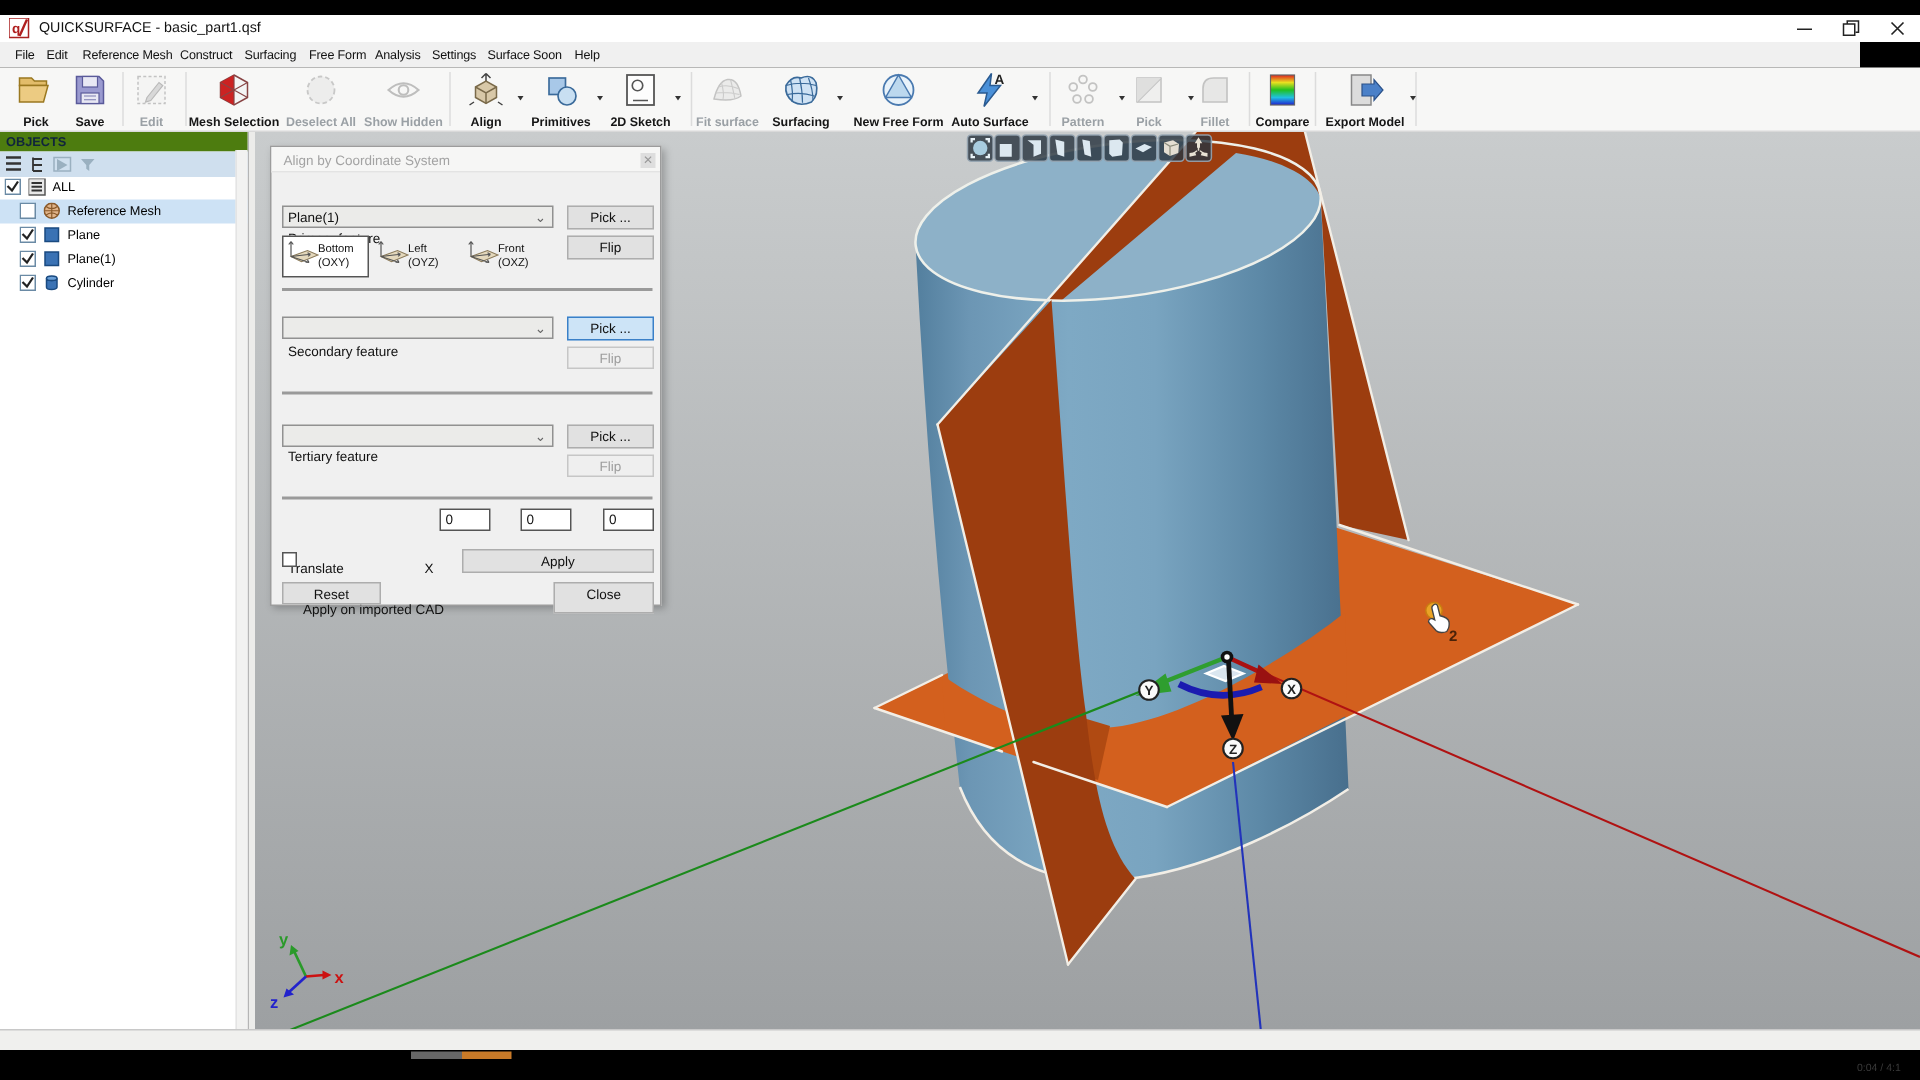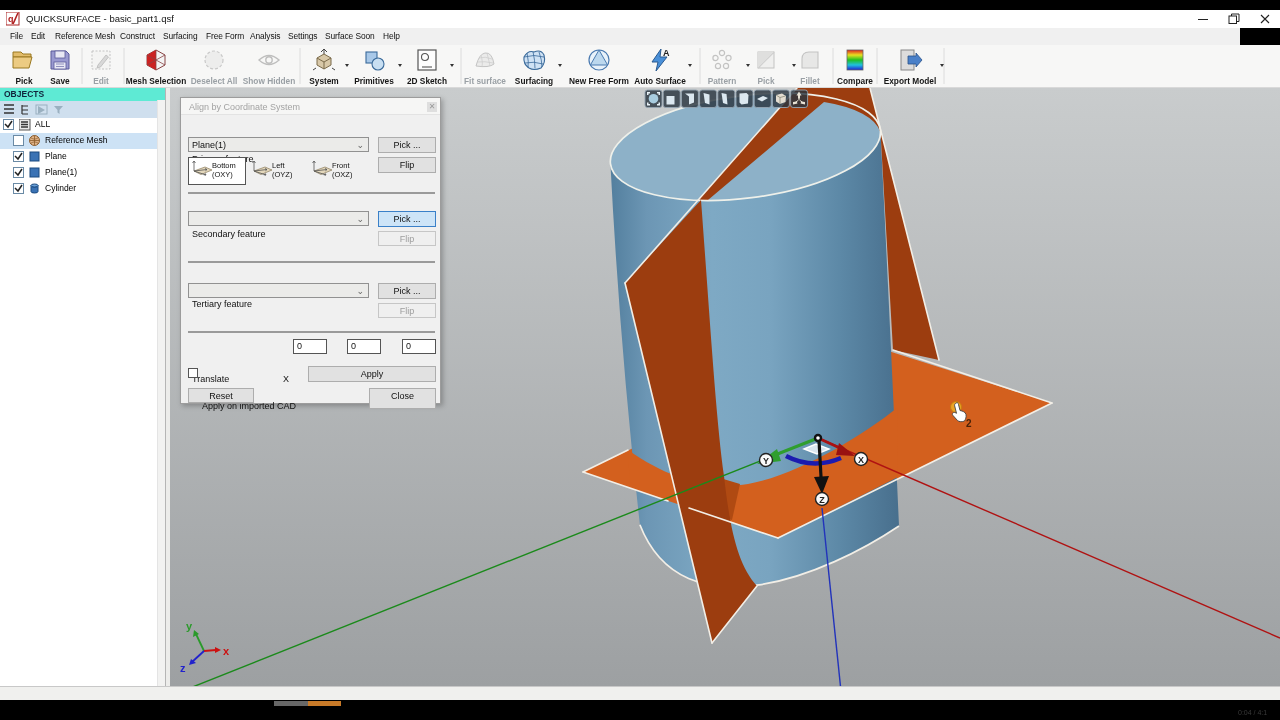--- a/index.html
+++ b/index.html
@@ -5,21 +5,21 @@
 html,body{margin:0;padding:0;width:1280px;height:720px;background:#000;overflow:hidden;
 font-family:"Liberation Sans",sans-serif;-webkit-font-smoothing:antialiased;}
 *{box-sizing:border-box;}
 svg text{font-family:"Liberation Sans",sans-serif;}
 .abs{position:absolute;}
 #titlebar{top:10px;left:0;width:1280px;height:18px;background:#fff;}
 #menubar{top:28px;left:0;width:1240px;height:17px;background:#f0f0f0;font-size:8.4px;color:#111;letter-spacing:-0.1px;}
 .mi{position:absolute;top:3px;}
 #toolbar{top:45px;left:0;width:1280px;height:43px;background:#f7f7f6;border-bottom:1px solid #d9d9d9;}
 #panel{top:88px;left:0;width:166px;height:598px;background:#fff;border-right:1px solid #b5b5b5;}
-#phead{top:0;left:0;width:165px;height:13px;background:#5eead4;color:#10243c;font-size:8.5px;font-weight:bold;padding:1px 0 0 4px;}
+#phead{top:0;left:0;width:165px;height:13px;background:#4d7c0f;color:#10243c;font-size:8.5px;font-weight:bold;padding:1px 0 0 4px;}
 #ptools{top:13px;left:0;width:165px;height:17px;background:#cfdfee;}
 .trow{position:absolute;left:0;width:165px;height:16px;font-size:8.5px;color:#000;}
 #statusbar{top:686px;left:0;width:1280px;height:14px;background:#f0f0ee;border-top:1px solid #c8c8c8;}
 #dialog{top:97px;left:180px;width:261px;height:307px;background:#f0f0f0;border:1px solid #9c9c9c;
 box-shadow:2px 2px 5px rgba(0,0,0,0.25);font-size:9px;color:#111;}
 .dlab{position:absolute;font-size:9px;color:#111;margin-top:32px;}
 .dd{position:absolute;background:#ebebe9;border:1px solid #919191;height:15px;font-size:9px;padding:2px 0 0 3px;}
 .btn{position:absolute;background:#e1e1e1;border:1px solid #adadad;font-size:9px;text-align:center;}
 .btnd{position:absolute;background:#efefef;border:1px solid #c6c6c6;font-size:9px;text-align:center;color:#9d9d9d;}
 .sep{position:absolute;left:7px;width:247px;height:2px;background:#9a9a9a;}
@@ -187,21 +187,21 @@
     <path d="M792,19 l4,0 -2,3 z"></path>
         <path d="M940,19 l4,0 -2,3 z"></path>
   </g>
 </svg>
   <div class="tlab" style="left:24px">Pick</div>
   <div class="tlab" style="left:60px">Save</div>
   <div class="tlabd" style="left:101px">Edit</div>
   <div class="tlab" style="left:156px">Mesh Selection</div>
   <div class="tlabd" style="left:214px">Deselect All</div>
   <div class="tlabd" style="left:269px">Show Hidden</div>
-  <div class="tlab" style="left:324px">System</div>
+  <div class="tlab" style="left:324px">Align</div>
   <div class="tlab" style="left:374px">Primitives</div>
   <div class="tlab" style="left:427px">2D Sketch</div>
   <div class="tlabd" style="left:485px">Fit surface</div>
   <div class="tlab" style="left:534px">Surfacing</div>
   <div class="tlab" style="left:599px">New Free Form</div>
   <div class="tlab" style="left:660px">Auto Surface</div>
   <div class="tlabd" style="left:722px">Pattern</div>
   <div class="tlabd" style="left:766px">Pick</div>
   <div class="tlabd" style="left:810px">Fillet</div>
   <div class="tlab" style="left:855px">Compare</div>

